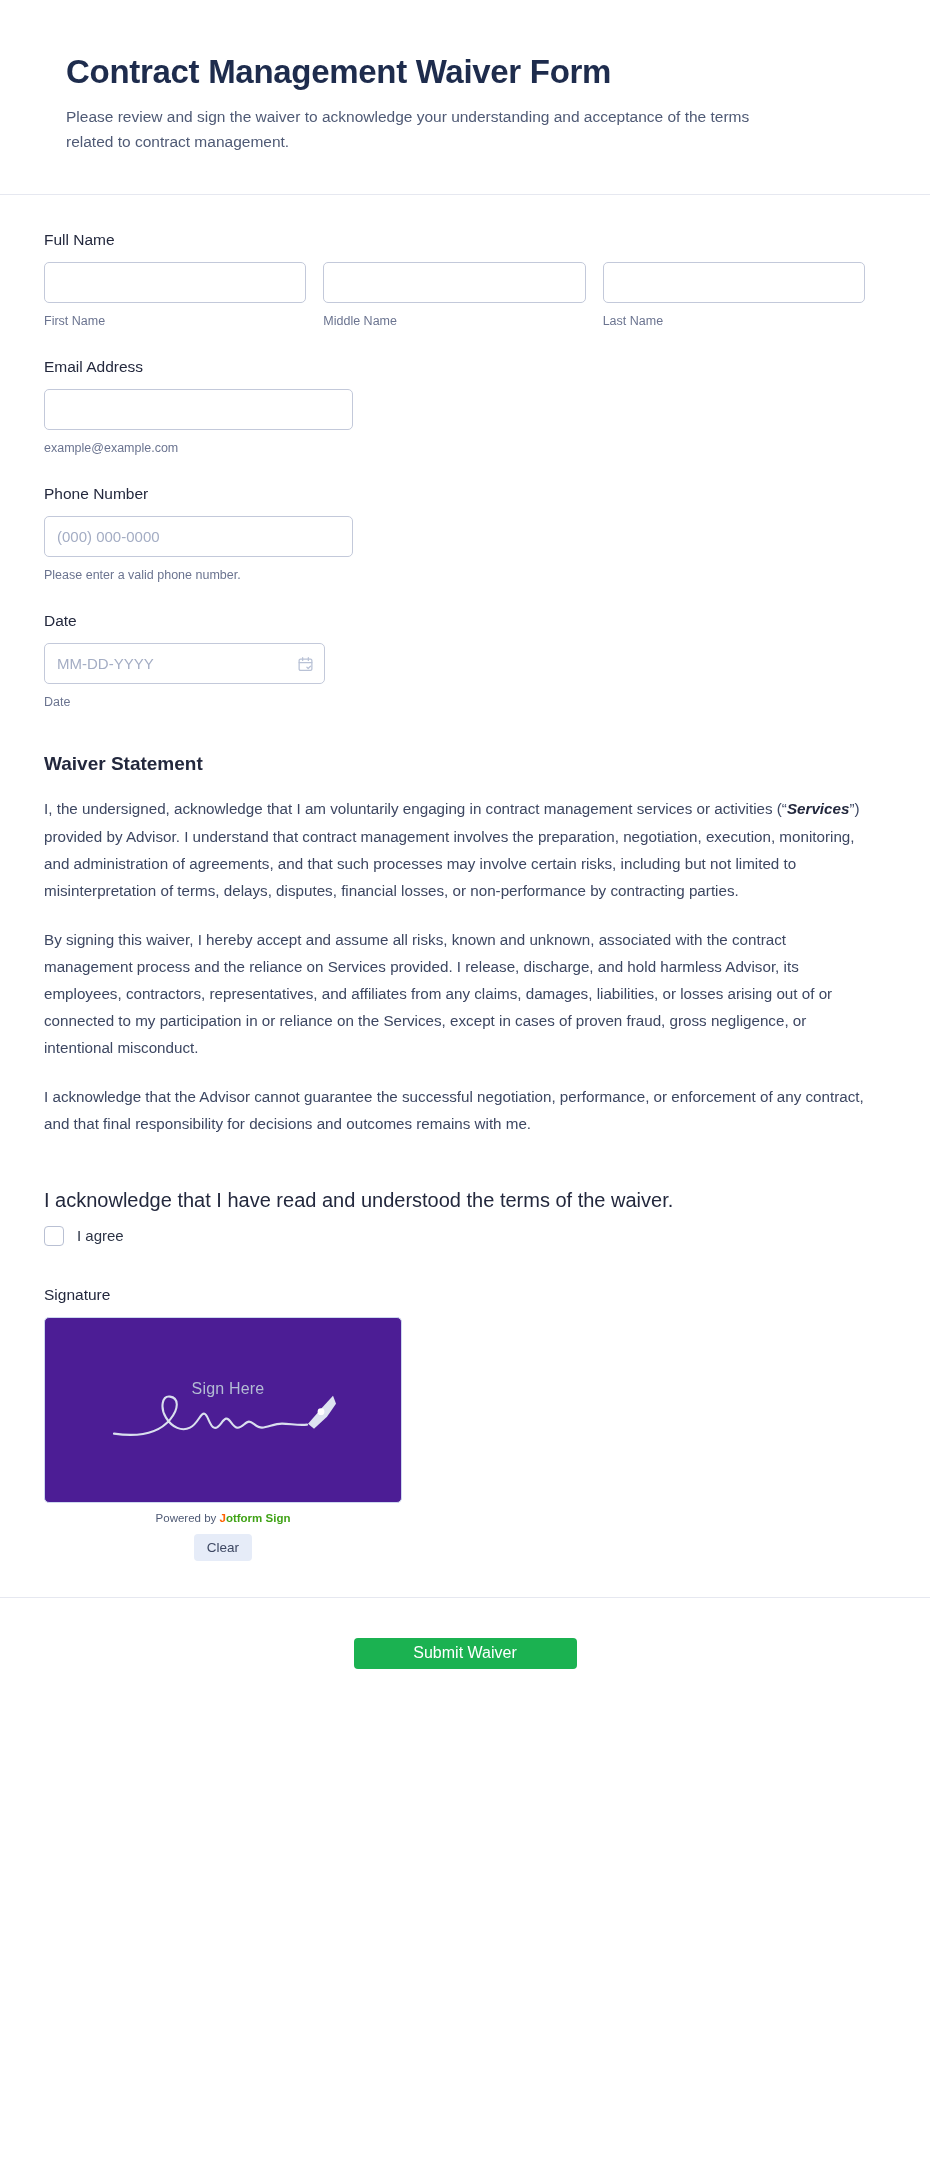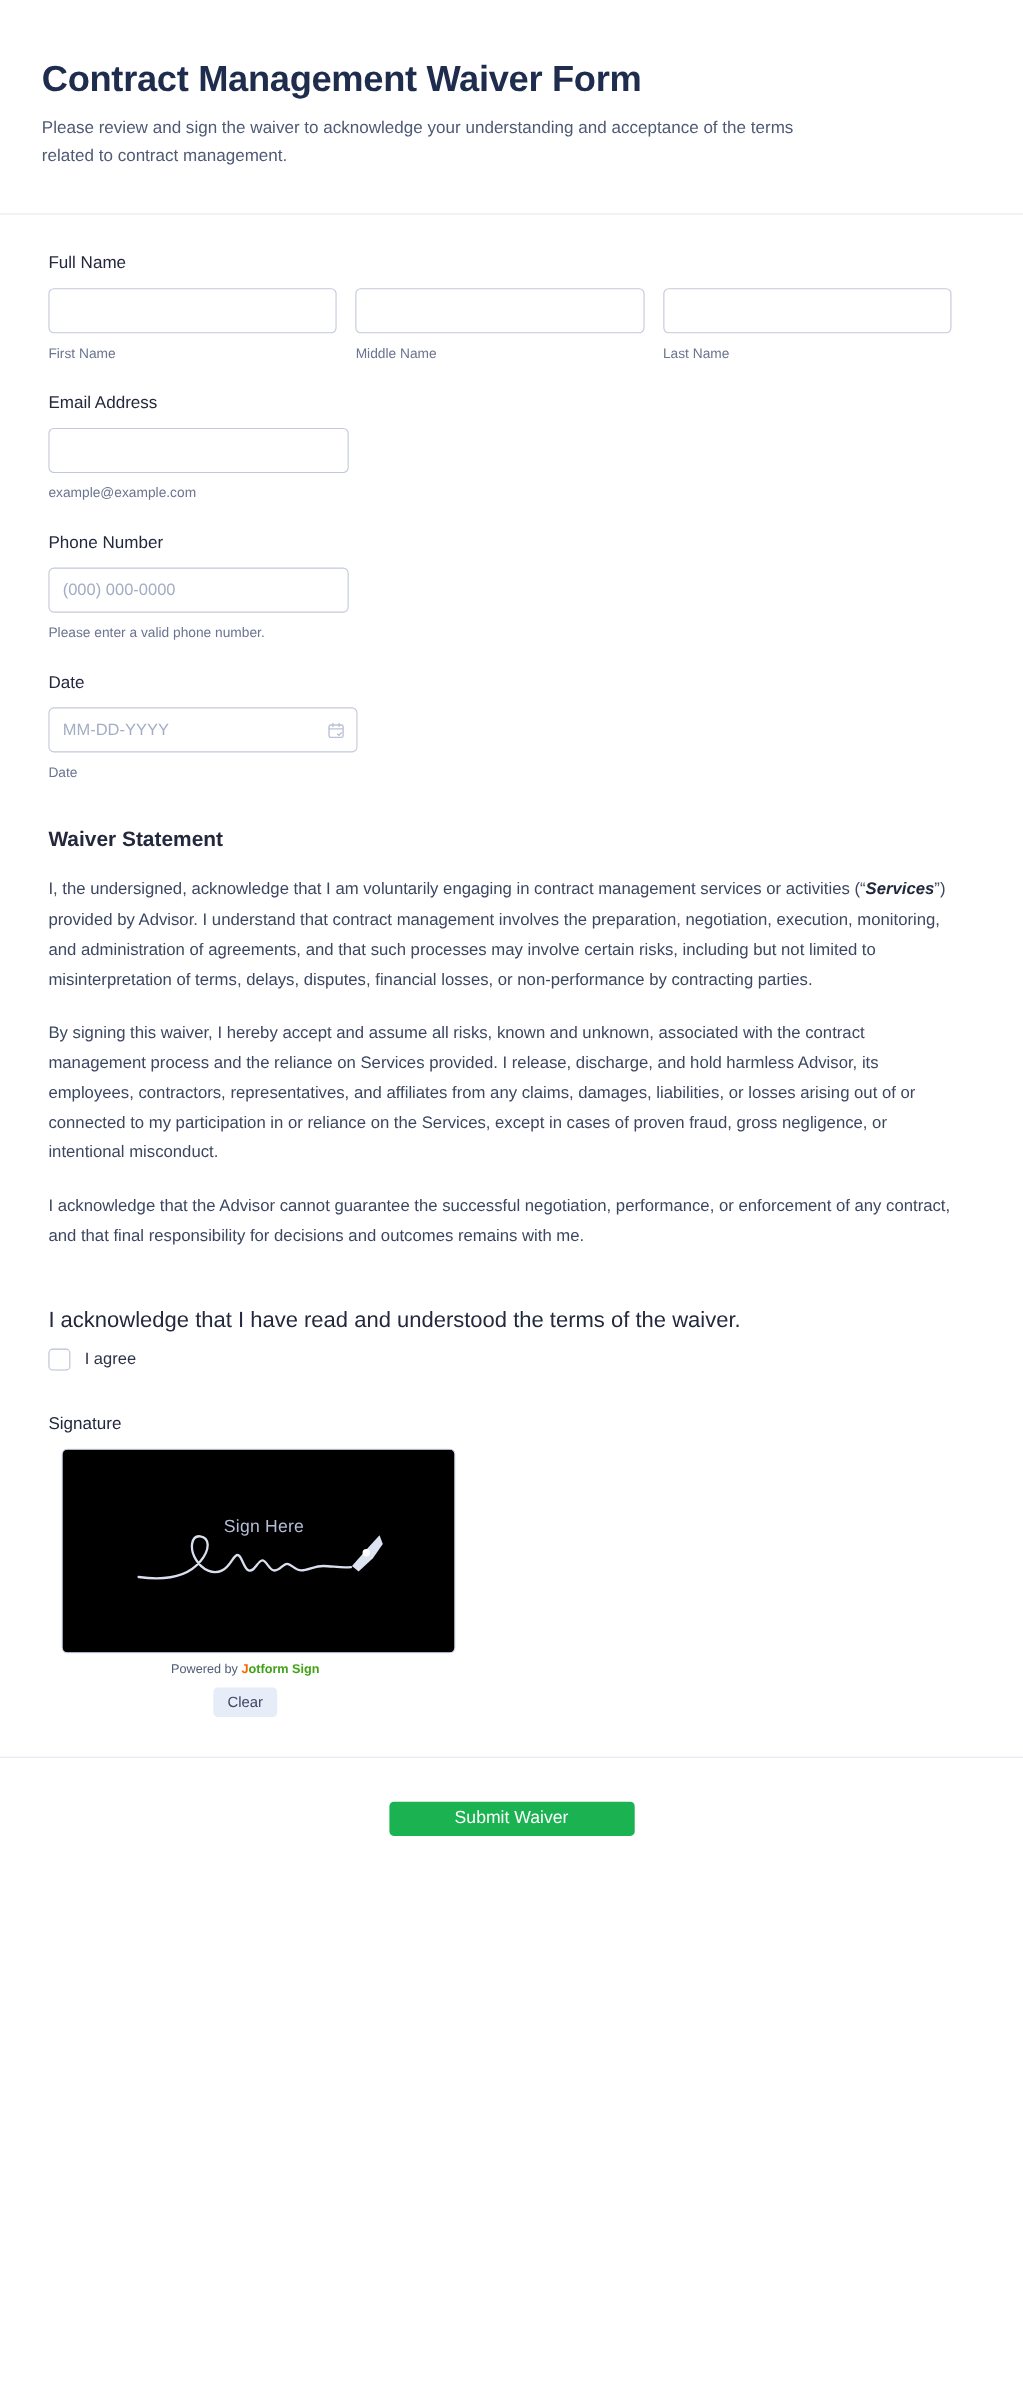--- a/index.html
+++ b/index.html
@@ -12,21 +12,21 @@
     min-height: 2175px;
     font-family: "Liberation Sans", sans-serif;
     color: #2c3345;
     -webkit-font-smoothing: antialiased;
   }
 
   .form-page { width: 930px; position: relative; }
 
   
   .form-header {
-    padding: 52px 65px 40px 38px;
+    padding: 52px 65px 40px 66px;
     border-bottom: 1px solid #e6e8f0;
   }
   .form-title {
     font-size: 33px;
     line-height: 1.22;
     font-weight: 700;
     letter-spacing: -0.3px;
     color: #1e2c4d;
     margin: 0 0 12px 0;
   }
@@ -72,21 +72,21 @@
     font-size: 12.5px;
     color: #6b7490;
     margin-top: 11px;
     font-weight: 400;
   }
 
   
   .name-row { display: flex; gap: 17px; }
   .name-col { flex: 1 1 0; min-width: 0; }
 
-  .w-medium { width: 273px; }
+  .w-medium { width: 309px; }
 
   
   .date-wrap { position: relative; width: 281px; }
   .date-wrap .text-input { padding-right: 38px; }
   .cal-icon {
     position: absolute;
     right: 11px;
     top: 50%;
     transform: translateY(-50%);
     width: 17px; height: 17px;
@@ -138,24 +138,23 @@
     font-weight: 500;
     color: #23283d;
     margin-bottom: 13px;
     display: block;
   }
   .sig-pad {
     width: 358px;
     height: 186px;
     border: 1px solid #cdd8ef;
     border-radius: 5px;
-    background: #000000;
+    background: #4c1d95;
     position: relative;
     overflow: hidden;
-    margin-left: 12px;
   }
   .sig-placeholder {
     position: absolute;
     left: 0; right: 0;
     top: 50%;
     transform: translateY(-46%);
     text-align: center;
     pointer-events: none;
   }
   .sig-hint-text {

